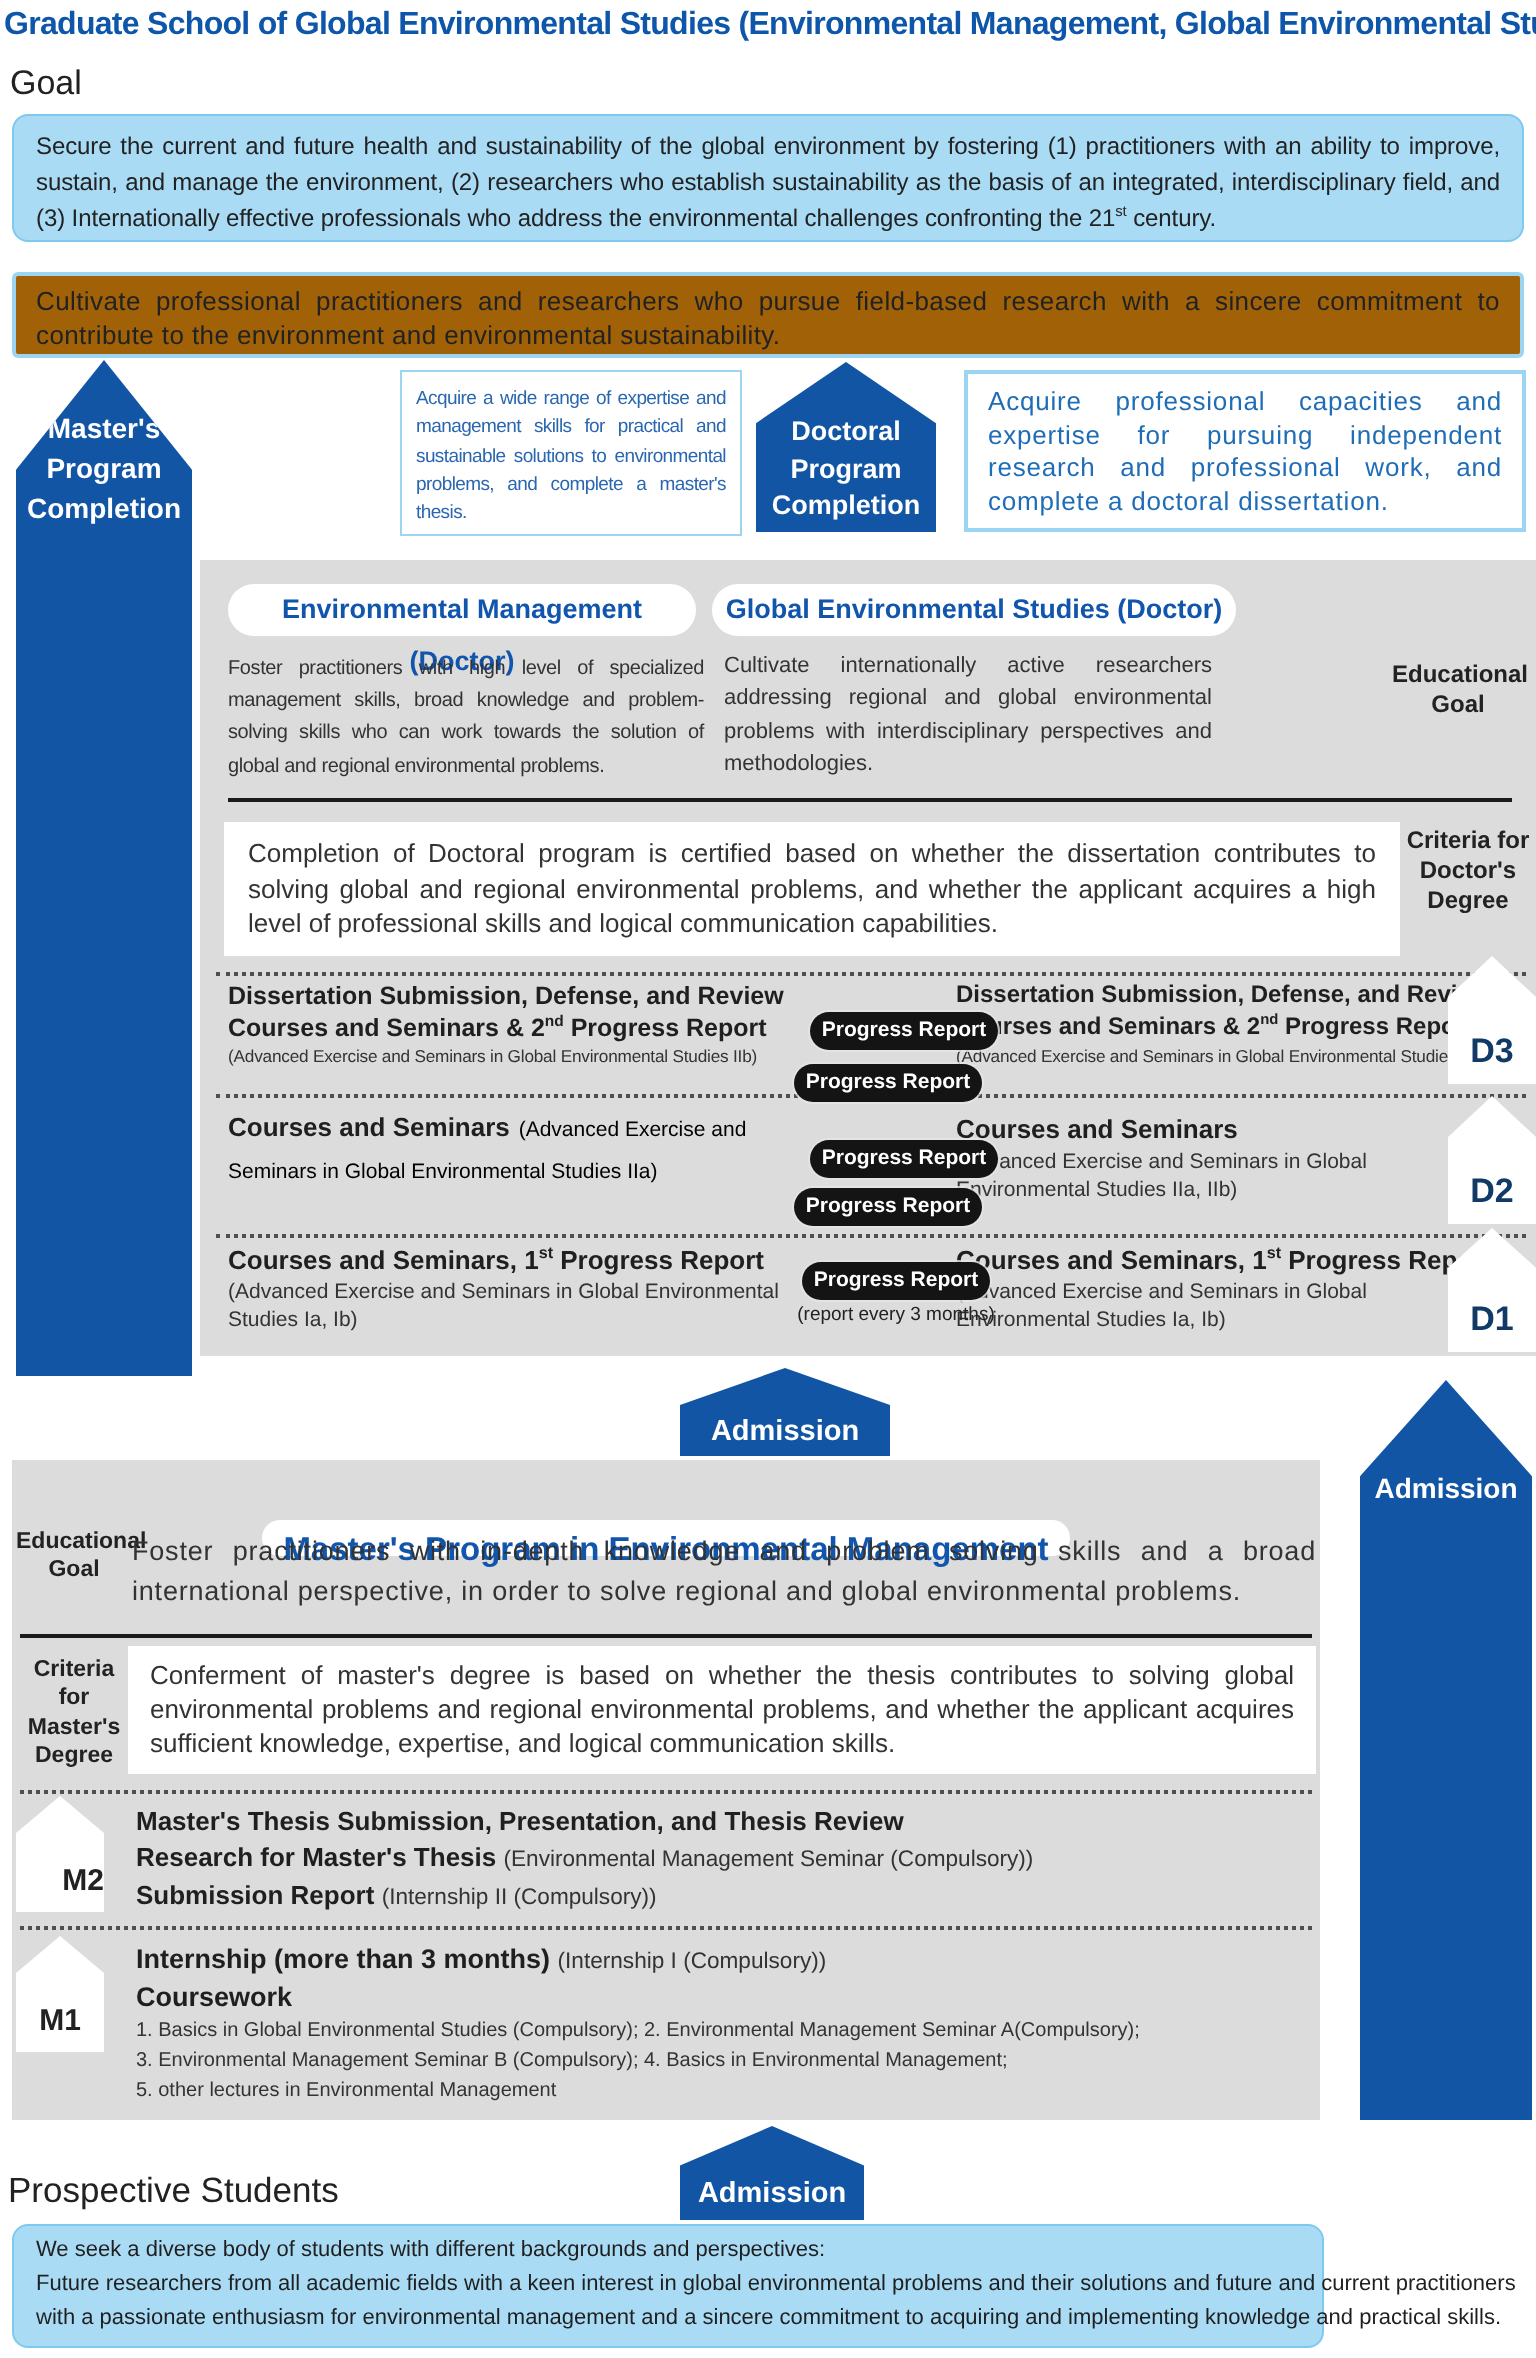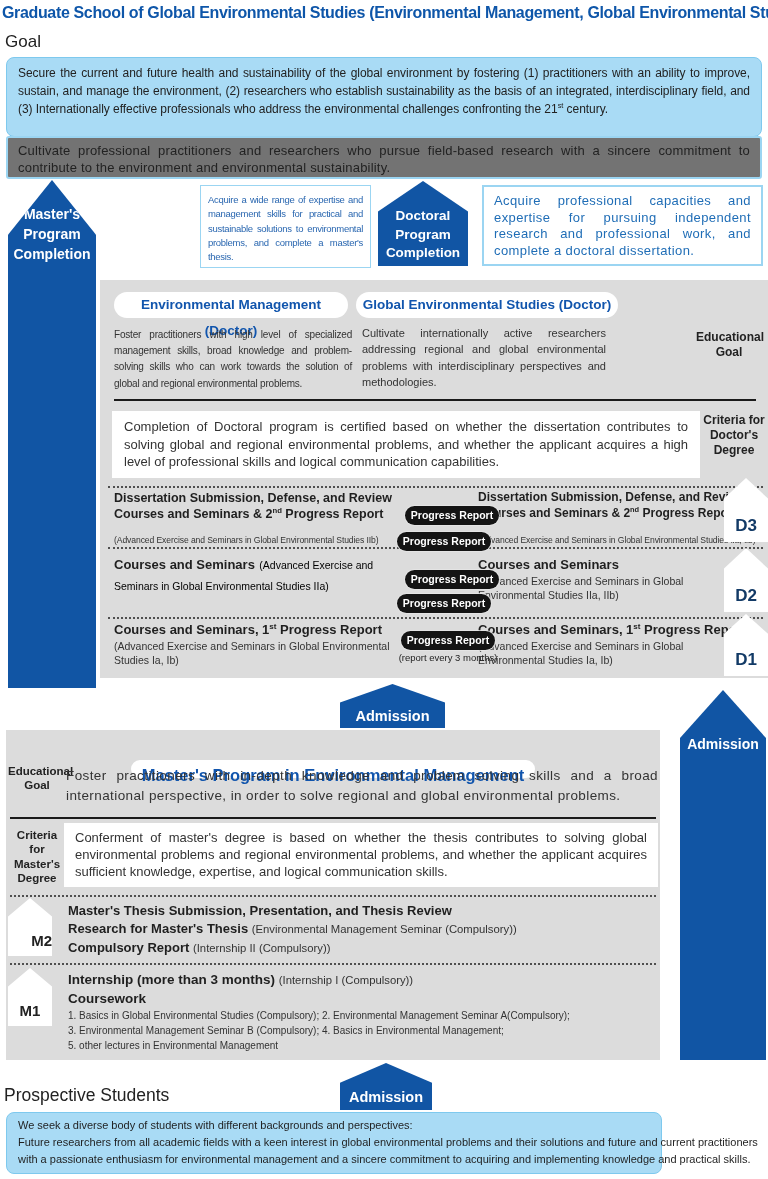--- a/index.html
+++ b/index.html
@@ -12,23 +12,23 @@
   .abs{position:absolute;}
   .preline{white-space:pre-line;}
   .nowrap{white-space:nowrap;}
   sup{font-size:62%;vertical-align:super;}
 
   .title{left:2px;top:4px;width:766px;font-size:16px;font-weight:bold;color:#0e56a9;
          letter-spacing:-0.35px;white-space:nowrap;}
   .goal-h{left:5px;top:32px;font-size:17px;color:#222;}
   .blue-box{background:var(--lblue);border:1px solid var(--lblue-border);border-radius:8px;
             color:#222;}
-  .goal1{left:6px;top:57px;width:756px;height:80px;padding:6px 11px;font-size:12px;
+  .goal1{left:6px;top:57px;width:756px;height:64px;padding:6px 11px;font-size:12px;
          line-height:1.52;text-align:justify;letter-spacing:-0.05px;}
-  .goal2{left:6px;top:136px;width:756px;height:43px;background:#737373;
+  .goal2{left:6px;top:136px;width:756px;height:43px;background:#a16207;
          border:2px solid #9bd5f2;border-radius:3px;padding:4px 10px;font-size:13px;
          line-height:1.33;color:#222;text-align:justify;letter-spacing:0.2px;}
 
   .arrow{background:var(--blue);color:#fff;font-weight:bold;text-align:center;}
   .arr-tall{clip-path:polygon(50% 0,100% 10.8%,100% 100%,0 100%,0 10.8%);}
   .arr-house{clip-path:polygon(50% 0,100% 42%,100% 100%,0 100%,0 42%);}
   .arr-right{clip-path:polygon(50% 0,100% 13%,100% 100%,0 100%,0 13%);}
   .m-arrow-label{position:absolute;left:0;width:100%;}
 
   .side-box{background:#fff;text-align:justify;}
@@ -39,21 +39,21 @@
 
   .panel{background:var(--gray);}
   .pill{background:#fff;border-radius:15px;color:#1155ad;font-weight:bold;text-align:center;}
   .pill-d{font-size:13.5px;line-height:26px;height:26px;}
   .goal-col{color:#333;text-align:justify;}
   .side-label{font-weight:bold;color:#222;text-align:center;line-height:1.25;}
   .hline{height:2px;background:#1a1a1a;}
   .dotline{height:0;border-top:2px dotted #4f4f4f;}
   .white-box{background:#fff;color:#333;}
   .dh{font-weight:bold;color:#1f1f1f;font-size:12.5px;line-height:1.28;white-space:nowrap;}
-  .dnote{color:#333;font-size:8.6px;letter-spacing:-0.1px;margin-top:13px;}
+  .dnote{color:#333;font-size:8.6px;letter-spacing:-0.1px;margin-top:1px;}
   .d-note-inline{font-weight:normal;font-size:10.5px;}
   .lvl-arrow{background:#fff;clip-path:polygon(50% 0,100% 32%,100% 100%,0 100%,0 32%);
              display:flex;align-items:flex-end;justify-content:center;}
   .lvl-d{color:#123a66;font-weight:bold;font-size:17px;padding-bottom:6px;}
   .lvl-m{color:#222;font-weight:bold;font-size:15px;padding-bottom:7px;}
   .badge{background:var(--badge);color:#fff;font-weight:bold;font-size:10.5px;
          border-radius:10px;text-align:center;line-height:19px;height:19px;width:94px;
          z-index:5;box-shadow:0 0 0 1px rgba(230,230,230,.8);}
   .mh{font-weight:bold;color:#1f1f1f;font-size:13px;line-height:1.42;}
   .mnote{font-weight:normal;font-size:11.3px;color:#333;}
@@ -164,21 +164,21 @@
 
     <div class="abs dotline" style="left:4px;top:165px;width:646px;"></div>
     <div class="abs dotline" style="left:4px;top:233px;width:646px;"></div>
 
     <div class="abs lvl-arrow" style="left:2px;top:168px;width:44px;height:58px;justify-content:flex-end;">
       <span class="lvl-m">M2</span>
     </div>
     <div class="abs" style="left:62px;top:172px;width:588px;">
       <p class="mh">Master's Thesis Submission, Presentation, and Thesis Review</p>
       <p class="mh"><span>Research for Master's Thesis</span> <span class="mnote">(Environmental Management Seminar (Compulsory))</span></p>
-      <p class="mh"><span>Compulsory Report</span> <span class="mnote">(Internship II (Compulsory))</span></p>
+      <p class="mh"><span>Submission Report</span> <span class="mnote">(Internship II (Compulsory))</span></p>
     </div>
 
     <div class="abs lvl-arrow" style="left:2px;top:238px;width:44px;height:58px;">
       <span class="lvl-m">M1</span>
     </div>
     <div class="abs" style="left:62px;top:240px;width:588px;">
       <p class="mh" style="font-size:13.5px;"><span>Internship (more than 3 months)</span>  <span class="mnote">(Internship I (Compulsory))</span></p>
       <p class="mh" style="font-size:13.5px;">Coursework</p>
       <p class="mlist">1. Basics in Global Environmental Studies (Compulsory); 2. Environmental Management Seminar A(Compulsory);</p>
       <p class="mlist">3. Environmental Management Seminar B (Compulsory); 4. Basics in Environmental Management;</p>

